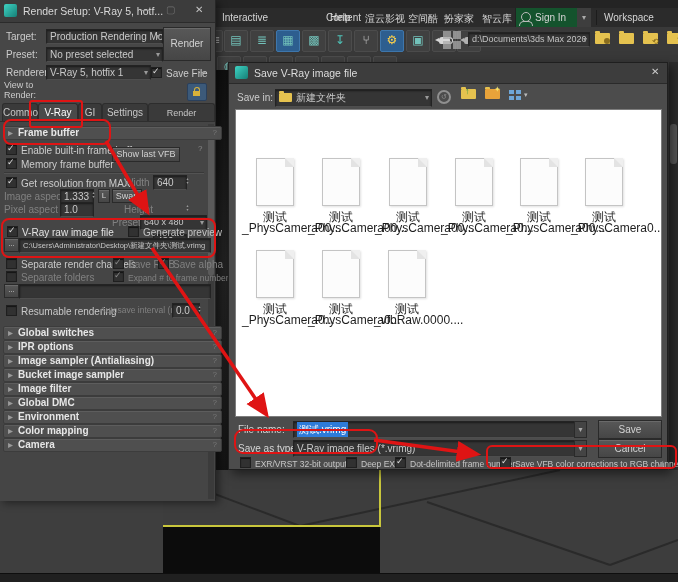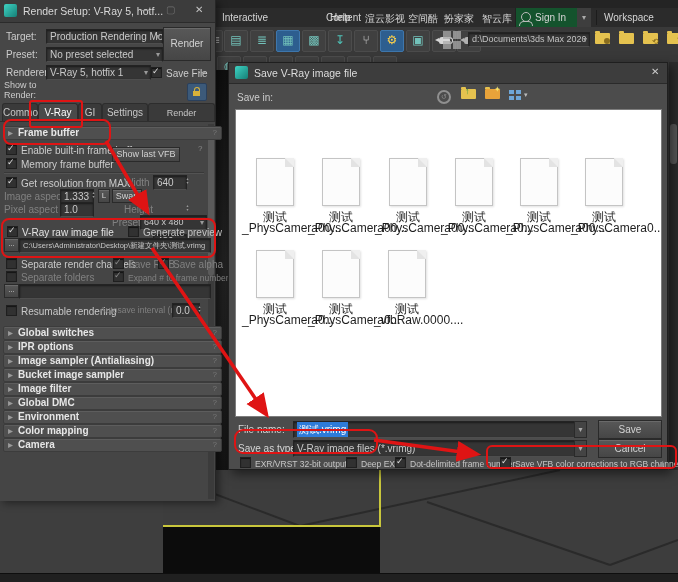--- a/index.html
+++ b/index.html
@@ -156,21 +156,21 @@
   </span>
   <span class="abs lbl" style="left:6px;top:67px;">Renderer:</span>
   <span class="abs dd" style="left:46px;top:65px;width:88px;">
     <span>V-Ray 5, hotfix 1</span>
   </span>
   <span class="abs lbl" style="left:151px;top:67px;">
     <span class="cb on"></span><span>Save File</span>
   </span>
   <span class="abs" style="left:198px;top:64px;color:#bbb;">...</span>
   <span class="abs lbl" style="left:4px;top:80px;font-size:9px;line-height:10px;">
-    <span>Show to</span><br><span>Render:</span>
+    <span>View to</span><br><span>Render:</span>
   </span>
   <span class="abs" style="left:187px;top:83px;width:18px;height:16px;background:#3c5a7a;border:1px solid #2a405c;border-radius:2px;">
     <span class="abs" style="left:5px;top:7px;width:7px;height:5px;background:#d8b23a;"></span>
     <span class="abs" style="left:6px;top:3px;width:4px;height:4px;border:1.5px solid #d8b23a;border-bottom:none;border-radius:3px 3px 0 0;"></span>
   </span>
 
   <span class="tab" style="left:2px;width:34px;"><span>Common</span></span>
   <span class="tab sel" style="left:38px;width:38px;"><span>V-Ray</span></span>
   <span class="tab" style="left:78px;width:22px;"><span>GI</span></span>
   <span class="tab" style="left:102px;width:44px;"><span>Settings</span></span>
@@ -272,20 +272,23 @@
 
 <div class="abs" style="left:228px;top:62px;width:440px;height:408px;background:#4c4c4c;border:1px solid #1f1f1f;box-shadow:4px 4px 10px rgba(0,0,0,.5);z-index:20;box-sizing:border-box;">
 
   <div class="abs" style="left:0;top:0;width:438px;height:20px;background:#3d3d3d;border-bottom:1px solid #2a2a2a;">
     <span class="abs" style="left:6px;top:3px;width:13px;height:13px;background:linear-gradient(135deg,#3fd4c4,#157f76);border-radius:2px;"></span>
     <span class="abs lbl" style="left:25px;top:4px;font-size:10.5px;color:#dcdcdc;">Save V-Ray image file</span>
     <span class="abs" style="left:422px;top:3px;color:#cccccc;">✕</span>
   </div>
 
   <span class="abs lbl" style="left:8px;top:29px;">Save in:</span>
+  <span class="abs dd" style="left:46px;top:26px;width:140px;height:16px;line-height:16px;">
+    <span class="fold" style="margin-right:4px;"></span><span>新建文件夹</span>
+  </span>
   <span class="abs" style="left:208px;top:27px;width:14px;height:14px;border:2px solid #8f8f8f;border-radius:50%;box-sizing:border-box;">
     <span class="abs" style="left:2px;top:2px;color:#8f8f8f;font-size:7px;line-height:6px;">↺</span>
     </span>
   <span class="abs" style="left:232px;top:26px;">
     <span class="fold" style="width:15px;height:10px;"></span>
     <span class="abs" style="left:4px;top:-3px;color:#3f9b3f;font-weight:bold;font-size:9px;">↑</span></span>
   <span class="abs" style="left:256px;top:26px;">
     <span class="fold" style="width:15px;height:10px;background:#e8a33a;"></span>
     <span class="abs" style="left:9px;top:-4px;color:#f4e06a;font-size:8px;">✦</span></span>
   <span class="abs" style="left:280px;top:26px;">

